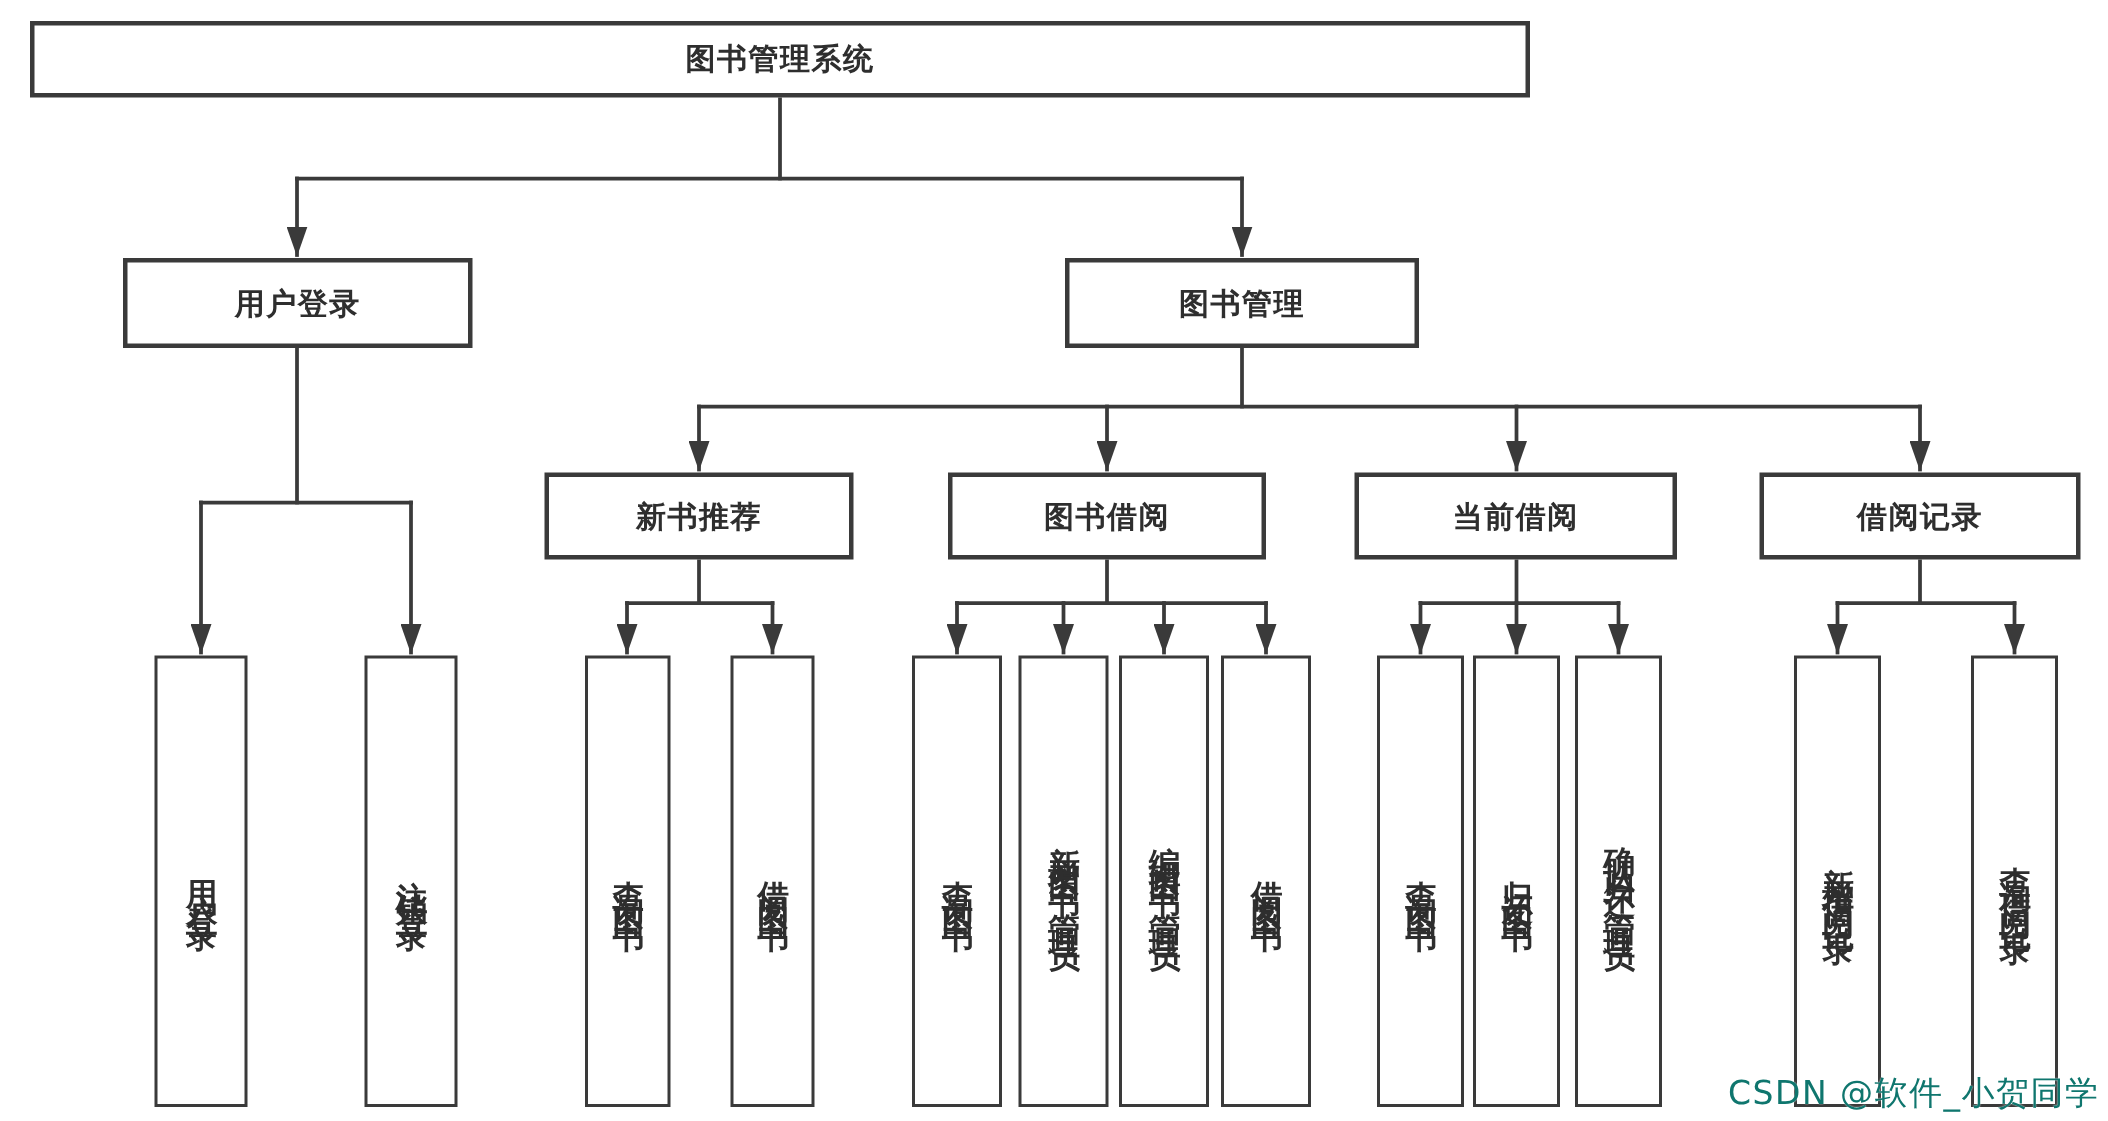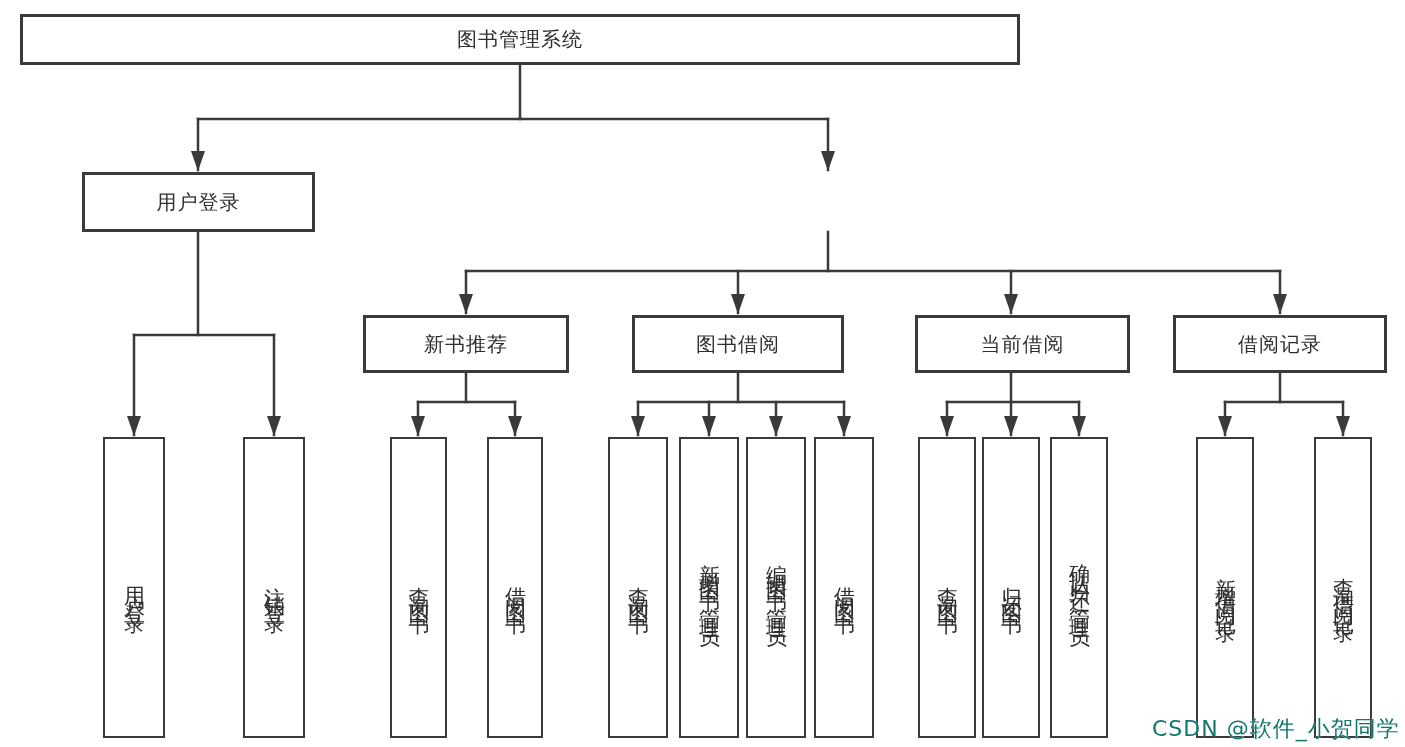--- a/index.html
+++ b/index.html
@@ -16,39 +16,40 @@
   }
   .box {
     position:absolute;
     box-sizing:border-box;
     border:3px solid #3a3a3a;
     background:#ffffff;
     display:flex; align-items:center; justify-content:center;
     font-size:20px;
     letter-spacing:1px;
     white-space:nowrap;
+    font-weight:bold;
   }
   .leaf {
     border-width:2.5px;
   }
   .leaf .lbl {
     writing-mode:vertical-rl;
     text-orientation:mixed;
     font-size:21px;
     line-height:1;
     letter-spacing:9px;
     white-space:normal;
   }
   
   .n-root      { left:20px;   top:14px;  width:1000px; height:51px; }
   .n-userlogin { left:82px;   top:172px; width:233px;  height:60px; }
   .n-bookmgmt  { left:710px;  top:172px; width:236px;  height:60px; }
   .n-newbook   { left:363px;  top:315px; width:206px;  height:58px; }
   .n-borrowing { left:632px;  top:315px; width:212px;  height:58px; }
-  .n-current   { left:903px;  top:315px; width:215px;  height:58px;margin-left:12px; }
+  .n-current   { left:903px;  top:315px; width:215px;  height:58px; }
   .n-records   { left:1173px; top:315px; width:214px;  height:58px; }
   .lf          { top:437px; height:301px; }
   .lf-a1 { left:103px;  width:62px; }
   .lf-a2 { left:243px;  width:62px; }
   .lf-b1 { left:390px;  width:57px; }
   .lf-b2 { left:487px;  width:56px; }
   .lf-c1 { left:608px;  width:60px; }
   .lf-c2 { left:679px;  width:60px; }
   .lf-c3 { left:746px;  width:60px; }
   .lf-c4 { left:814px;  width:60px; }
@@ -123,20 +124,23 @@
     </g>
   </svg>
 
   <div class="box n-root">
     <span class="lbl">图书管理系统</span>
   </div>
 
   <div class="box n-userlogin">
     <span class="lbl">用户登录</span>
   </div>
+  <div class="box n-bookmgmt">
+    <span class="lbl">图书管理</span>
+  </div>
 
   <div class="box n-borrowing">
     <span class="lbl">图书借阅</span>
   </div>
   <div class="box n-newbook">
     <span class="lbl">新书推荐</span>
   </div>
   <div class="box n-current">
     <span class="lbl">当前借阅</span>
   </div>

